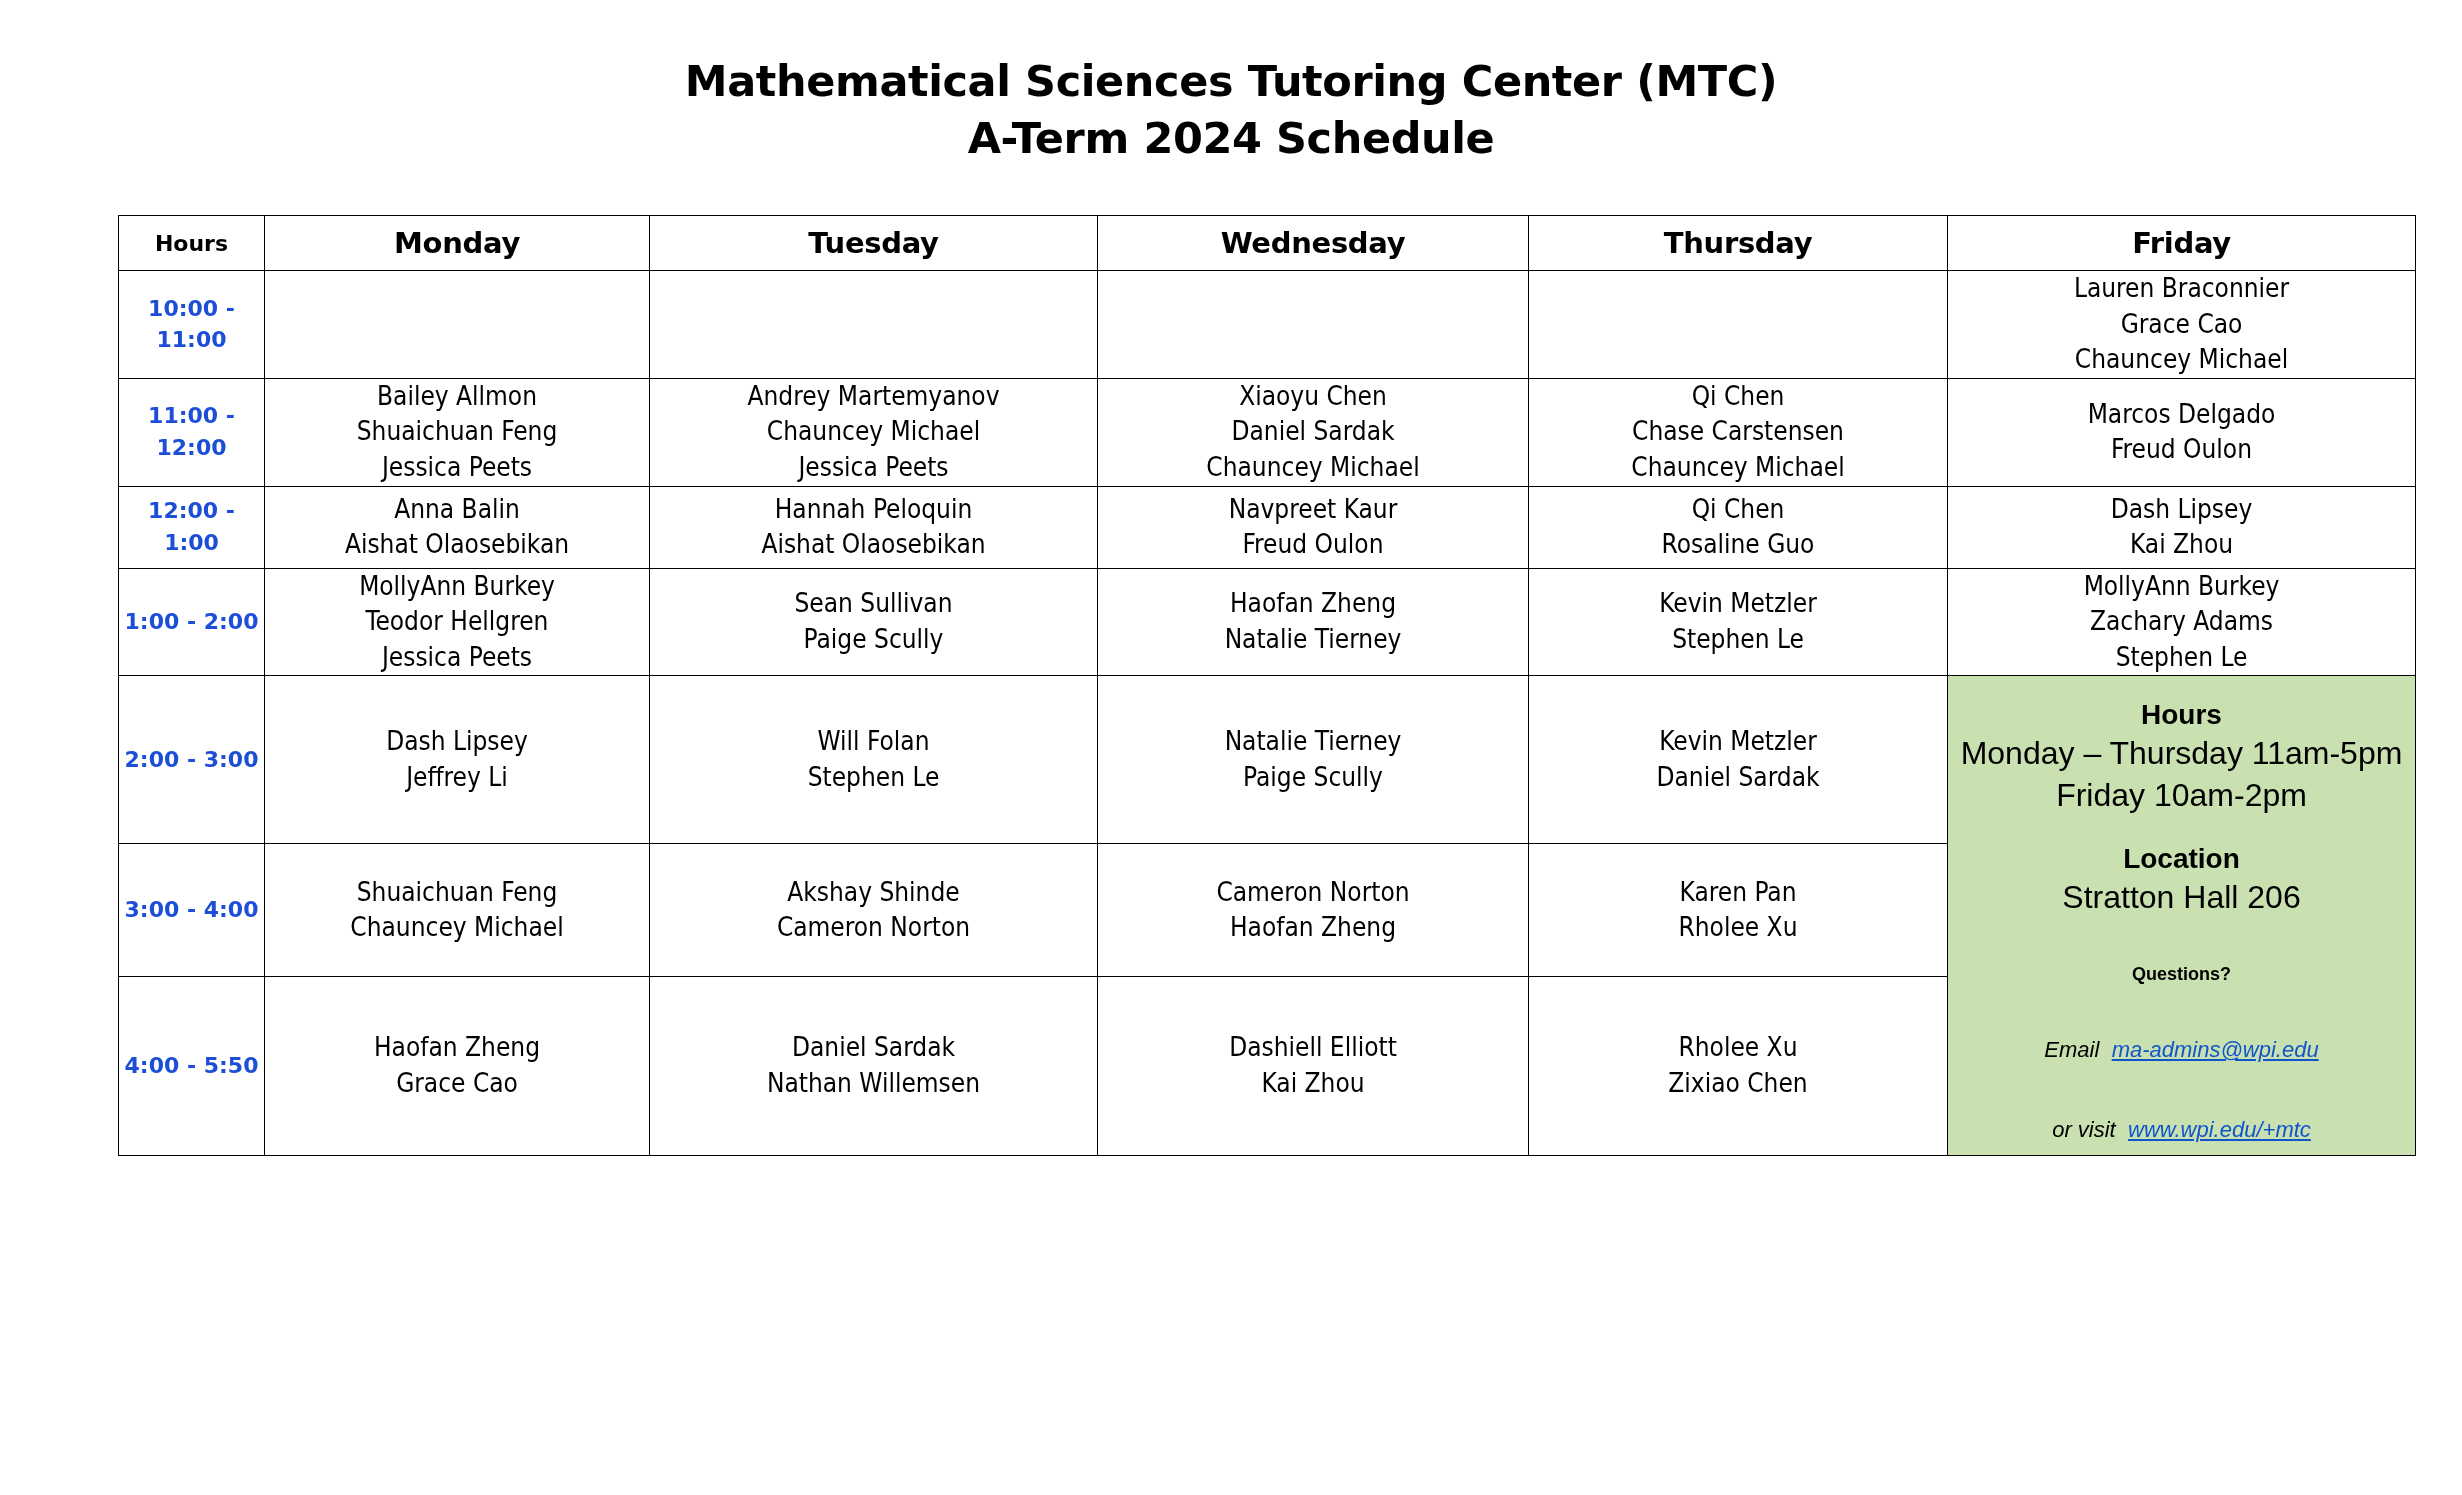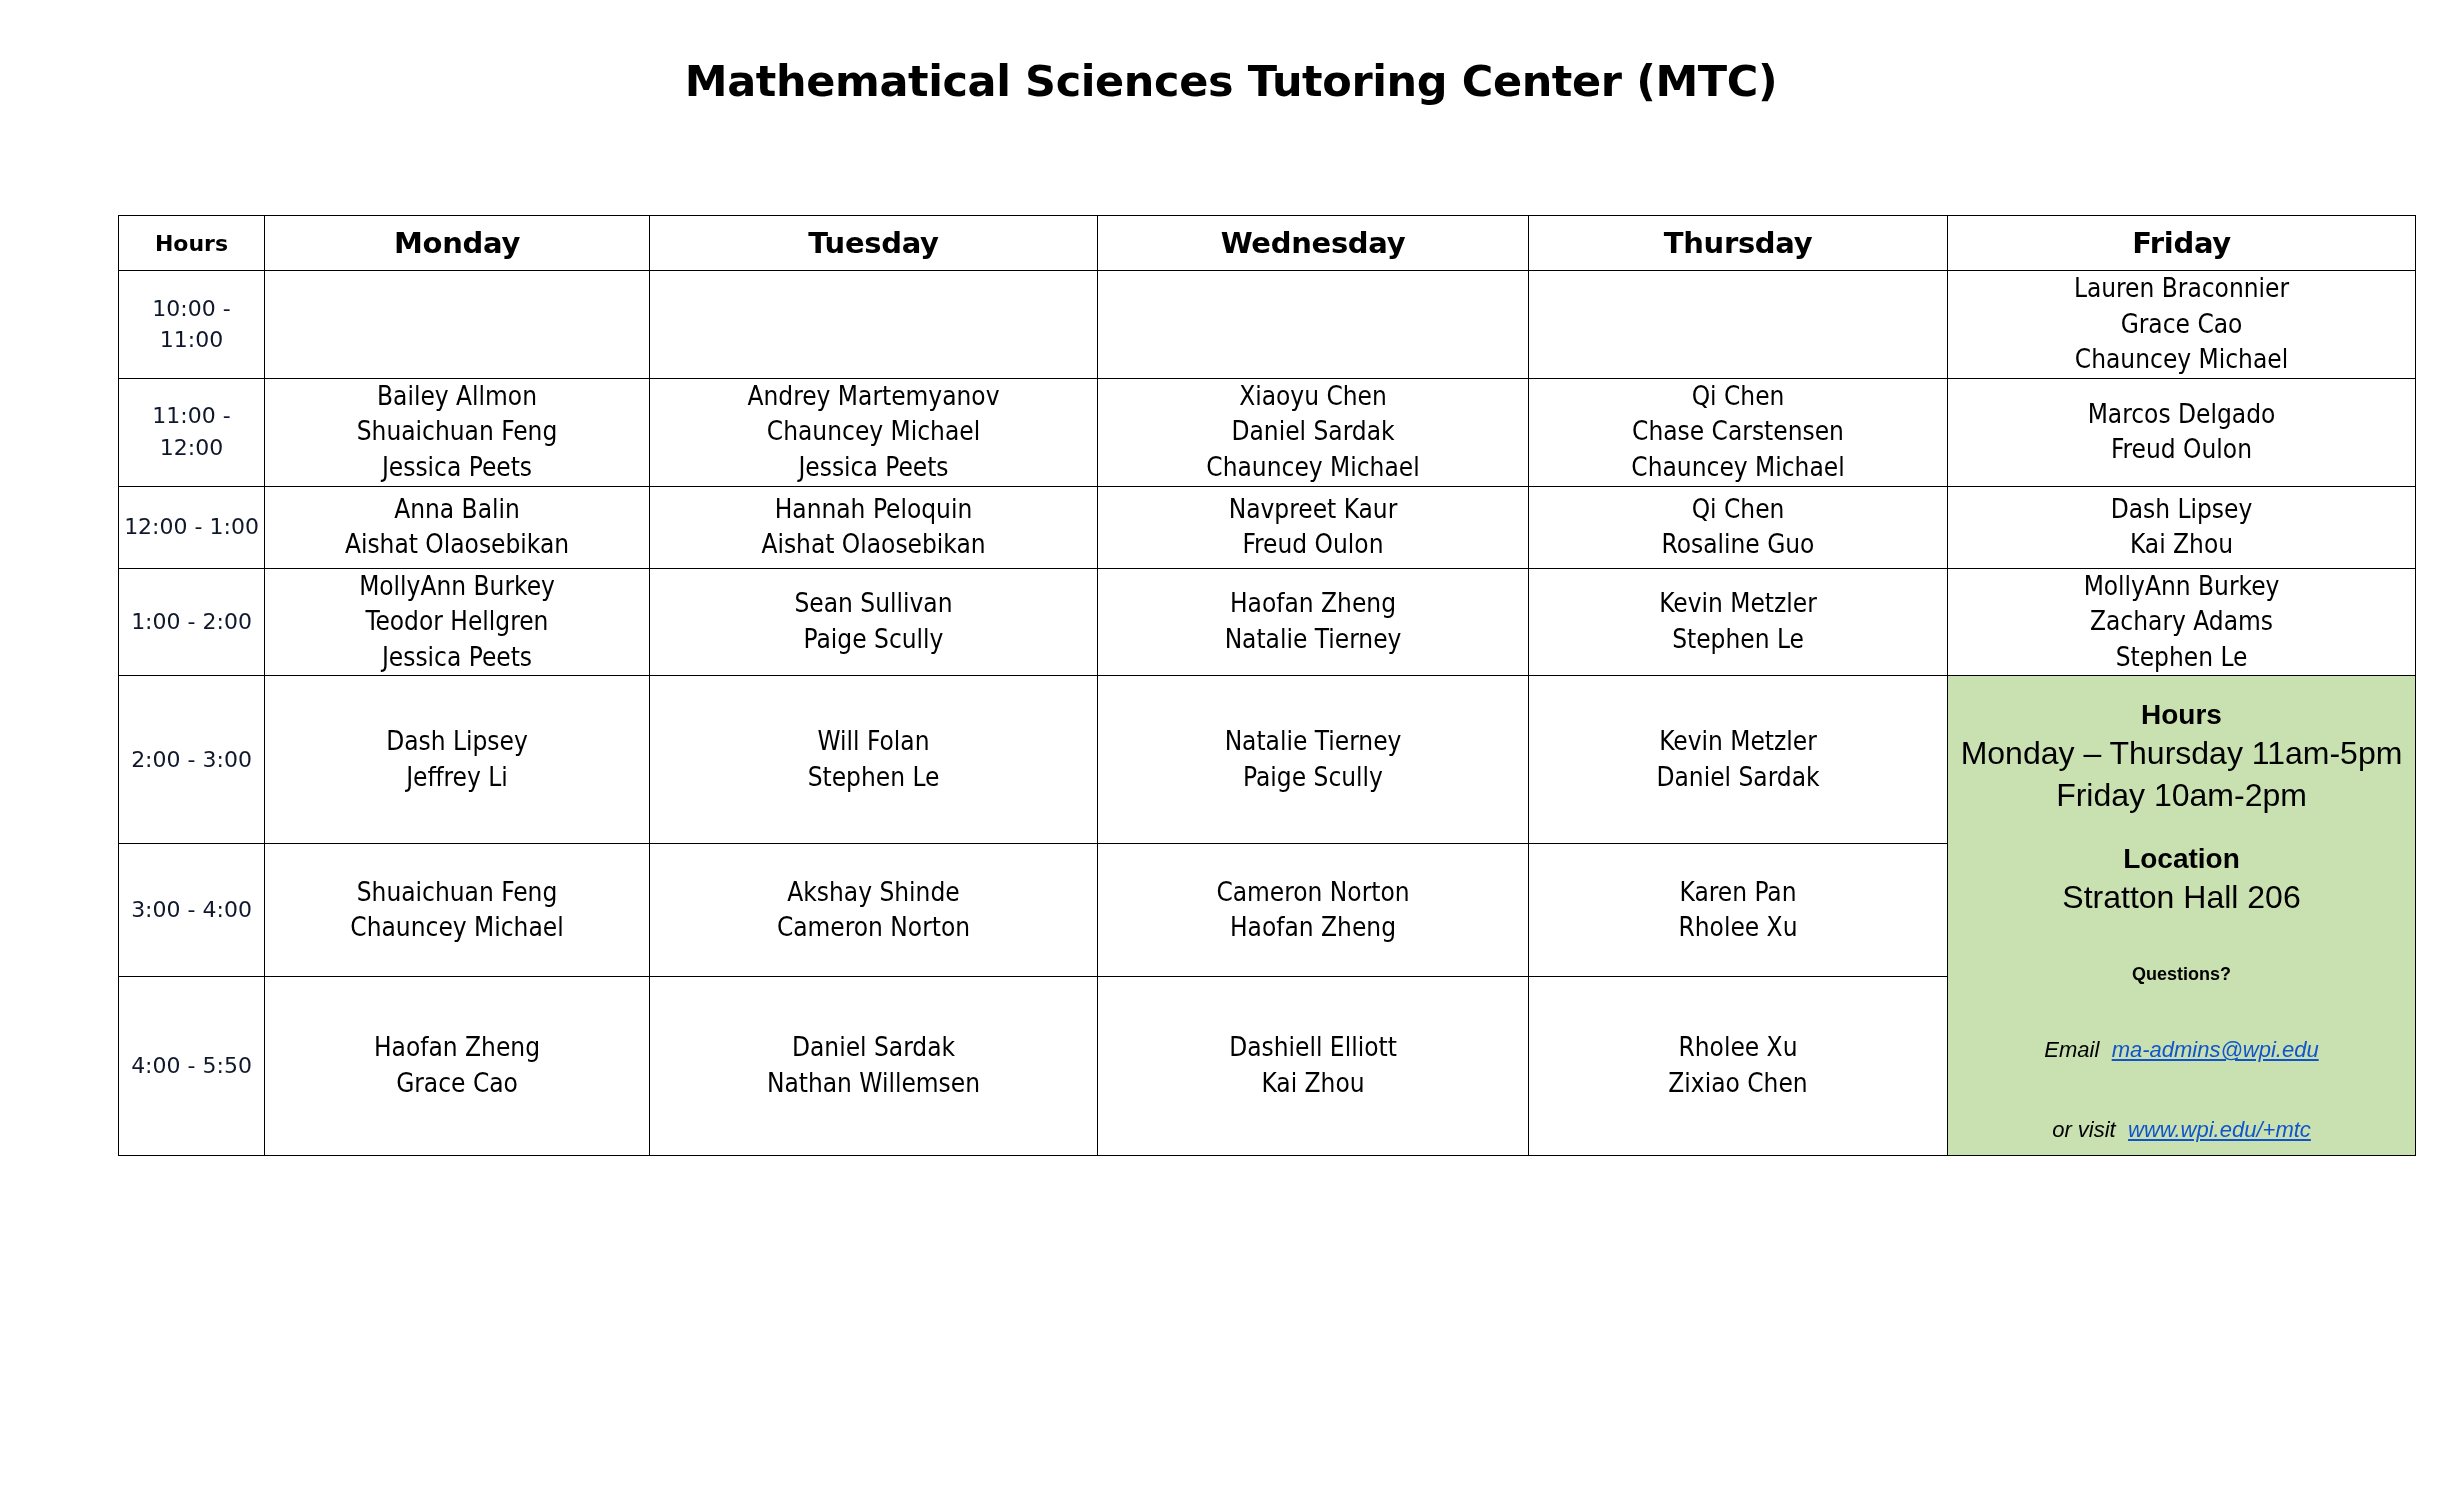--- a/index.html
+++ b/index.html
@@ -63,24 +63,24 @@
     font-weight: bold;
     color: #000000;
     border-bottom: 3.5px solid #000000;
   }
   th.hours-head { font-size: 22px; }
   th.day-head   { font-size: 29px; letter-spacing: -0.3px; }
 
   tbody tr { }
   td.hours-cell {
     font-family: "DejaVu Sans", sans-serif;
-    font-weight: normal;
+    font-weight: bold;
     font-size: 22px;
     line-height: 1.45;
-    color: #0f172a;
+    color: #1d4ed8;
     border-bottom: 2.6px solid #000000;
     border-top: 2.6px solid #000000;
   }
   td.slot-cell {
     font-family: "DejaVu Sans Condensed", "DejaVu Sans", sans-serif;
     font-weight: normal;
     font-size: 26px;
     line-height: 1.37;
     color: #000000;
     border-bottom: 2.6px solid #000000;
@@ -150,20 +150,21 @@
     margin-top: 48px;
   }
 </style>
 </head>
 <body>
 
 <div id="page">
 
   <div class="title-block">
     <div class="title-line">Mathematical Sciences Tutoring Center (MTC)</div>
+    <div class="title-line">A-Term 2024 Schedule</div>
   </div>
 
   <table id="schedule-table">
     <colgroup>
       <col class="c-hours">
         <col class="c-mon">
         <col class="c-tue">
         <col class="c-wed">
         <col class="c-thu">
         <col class="c-fri">

